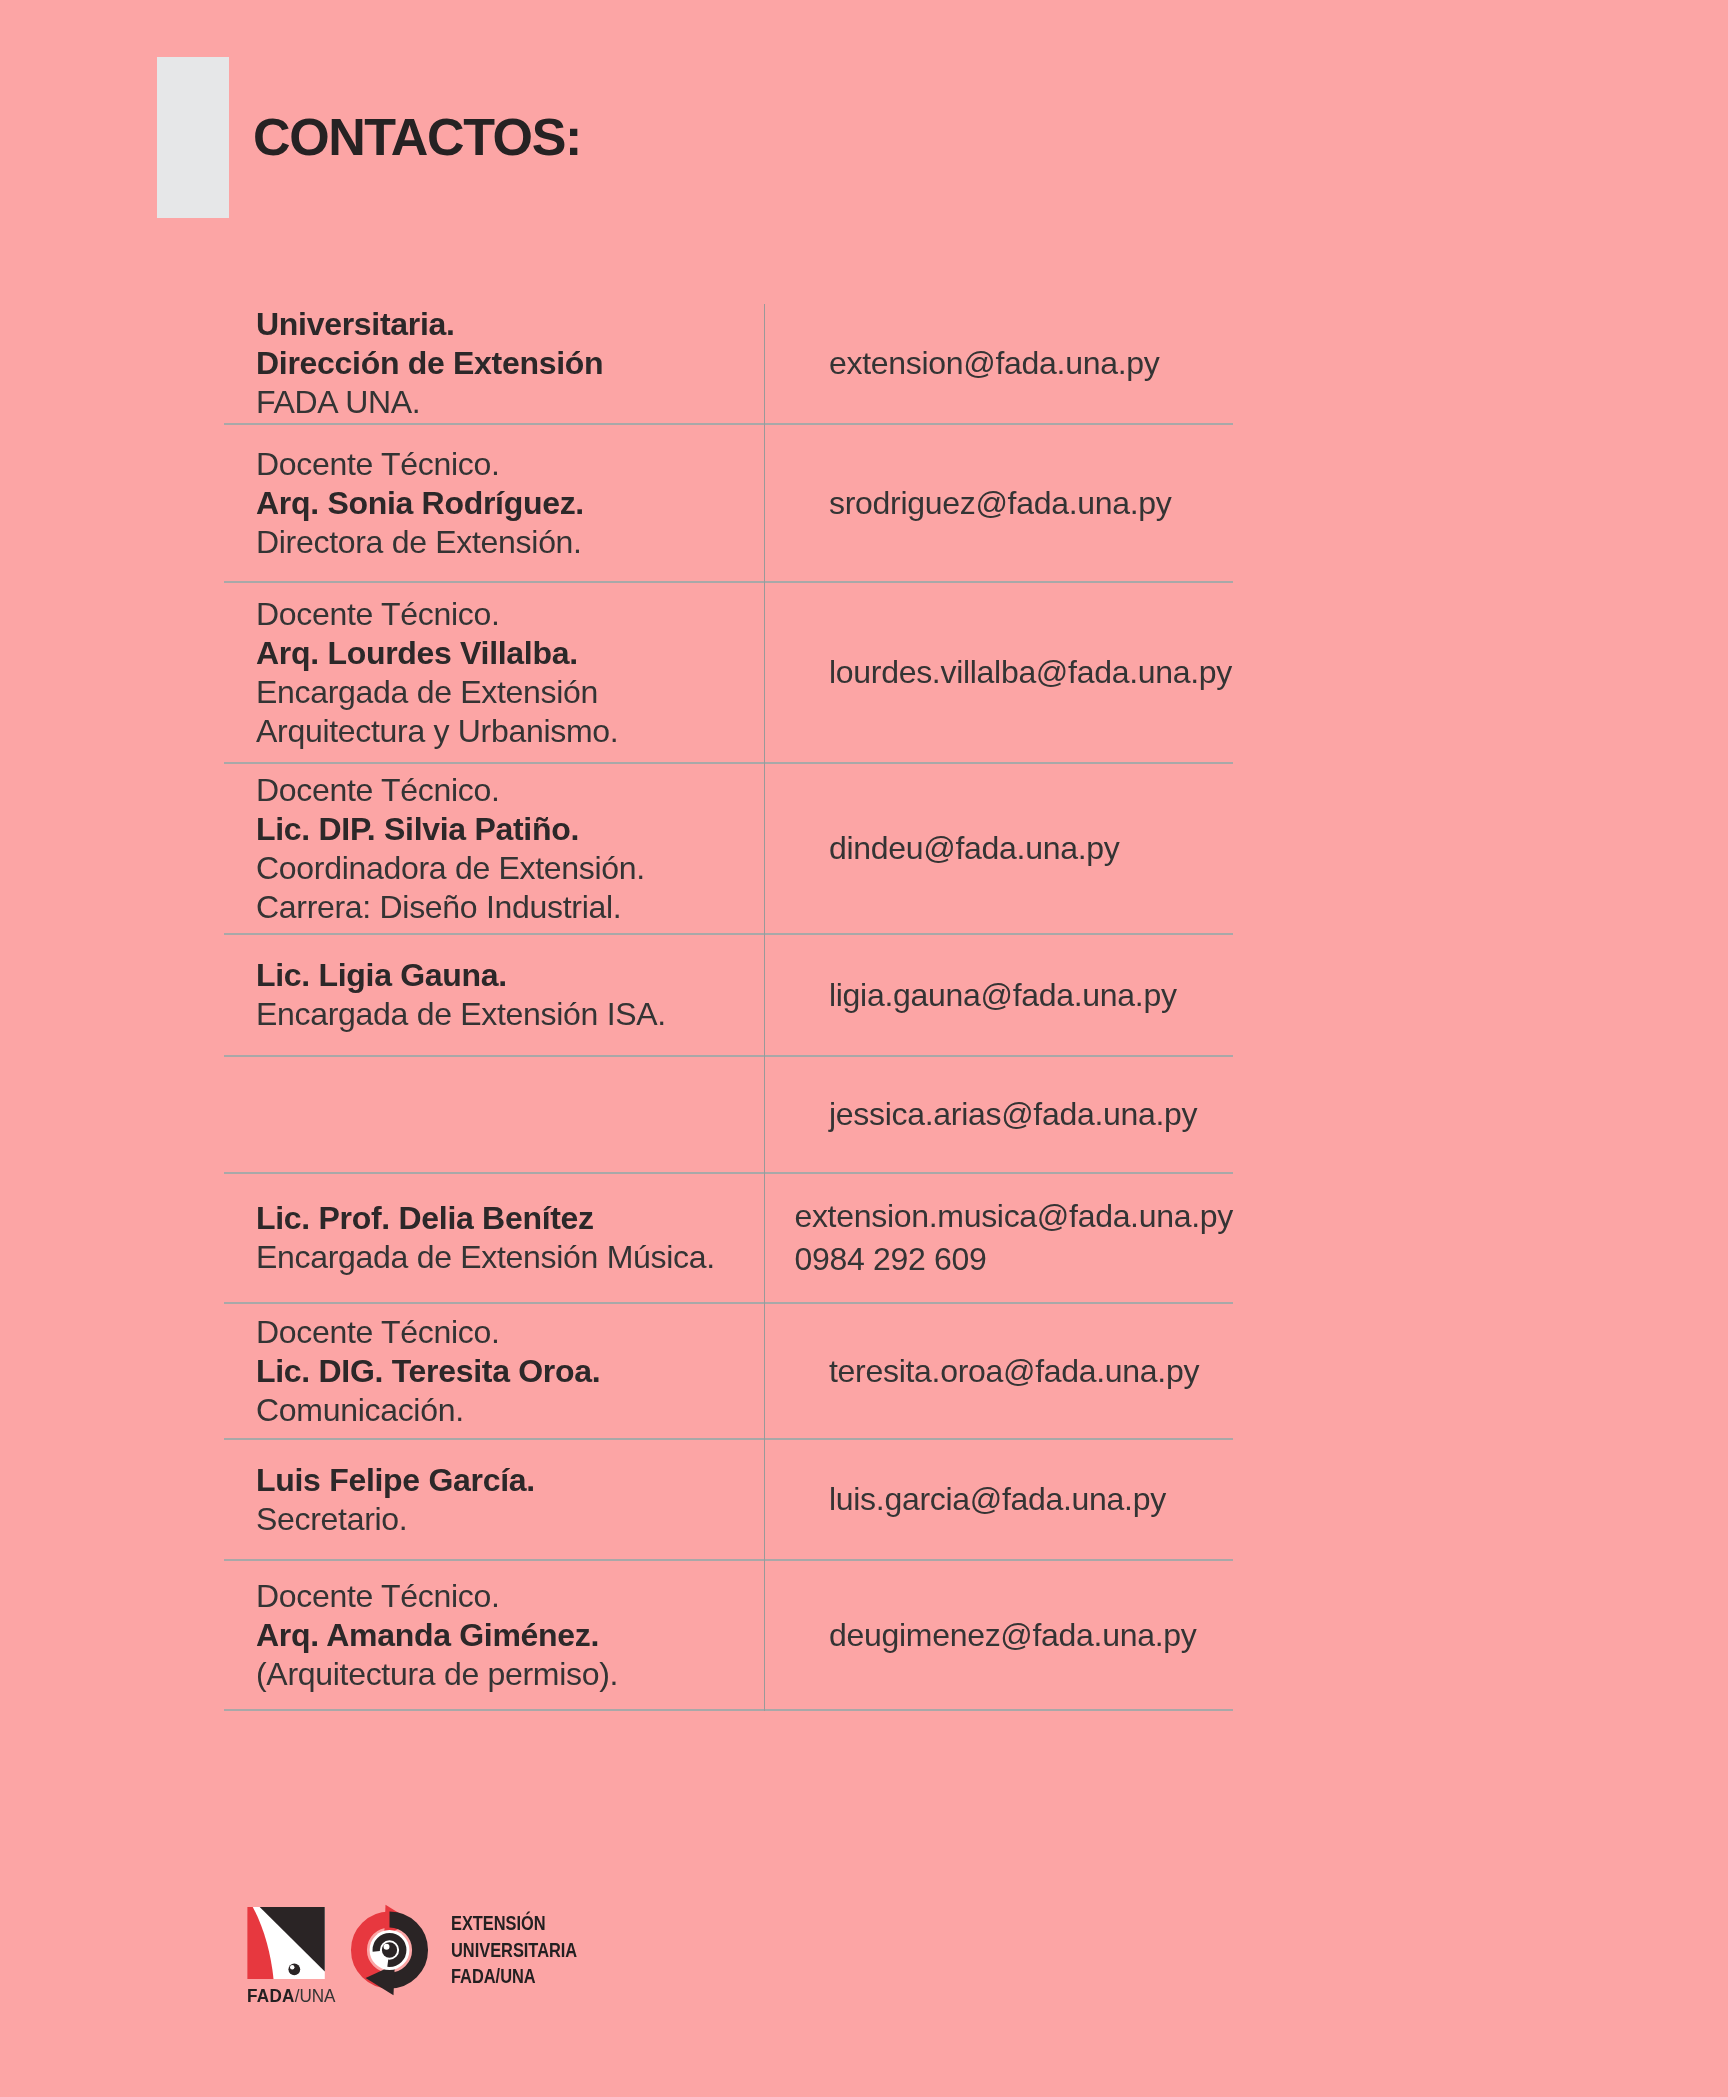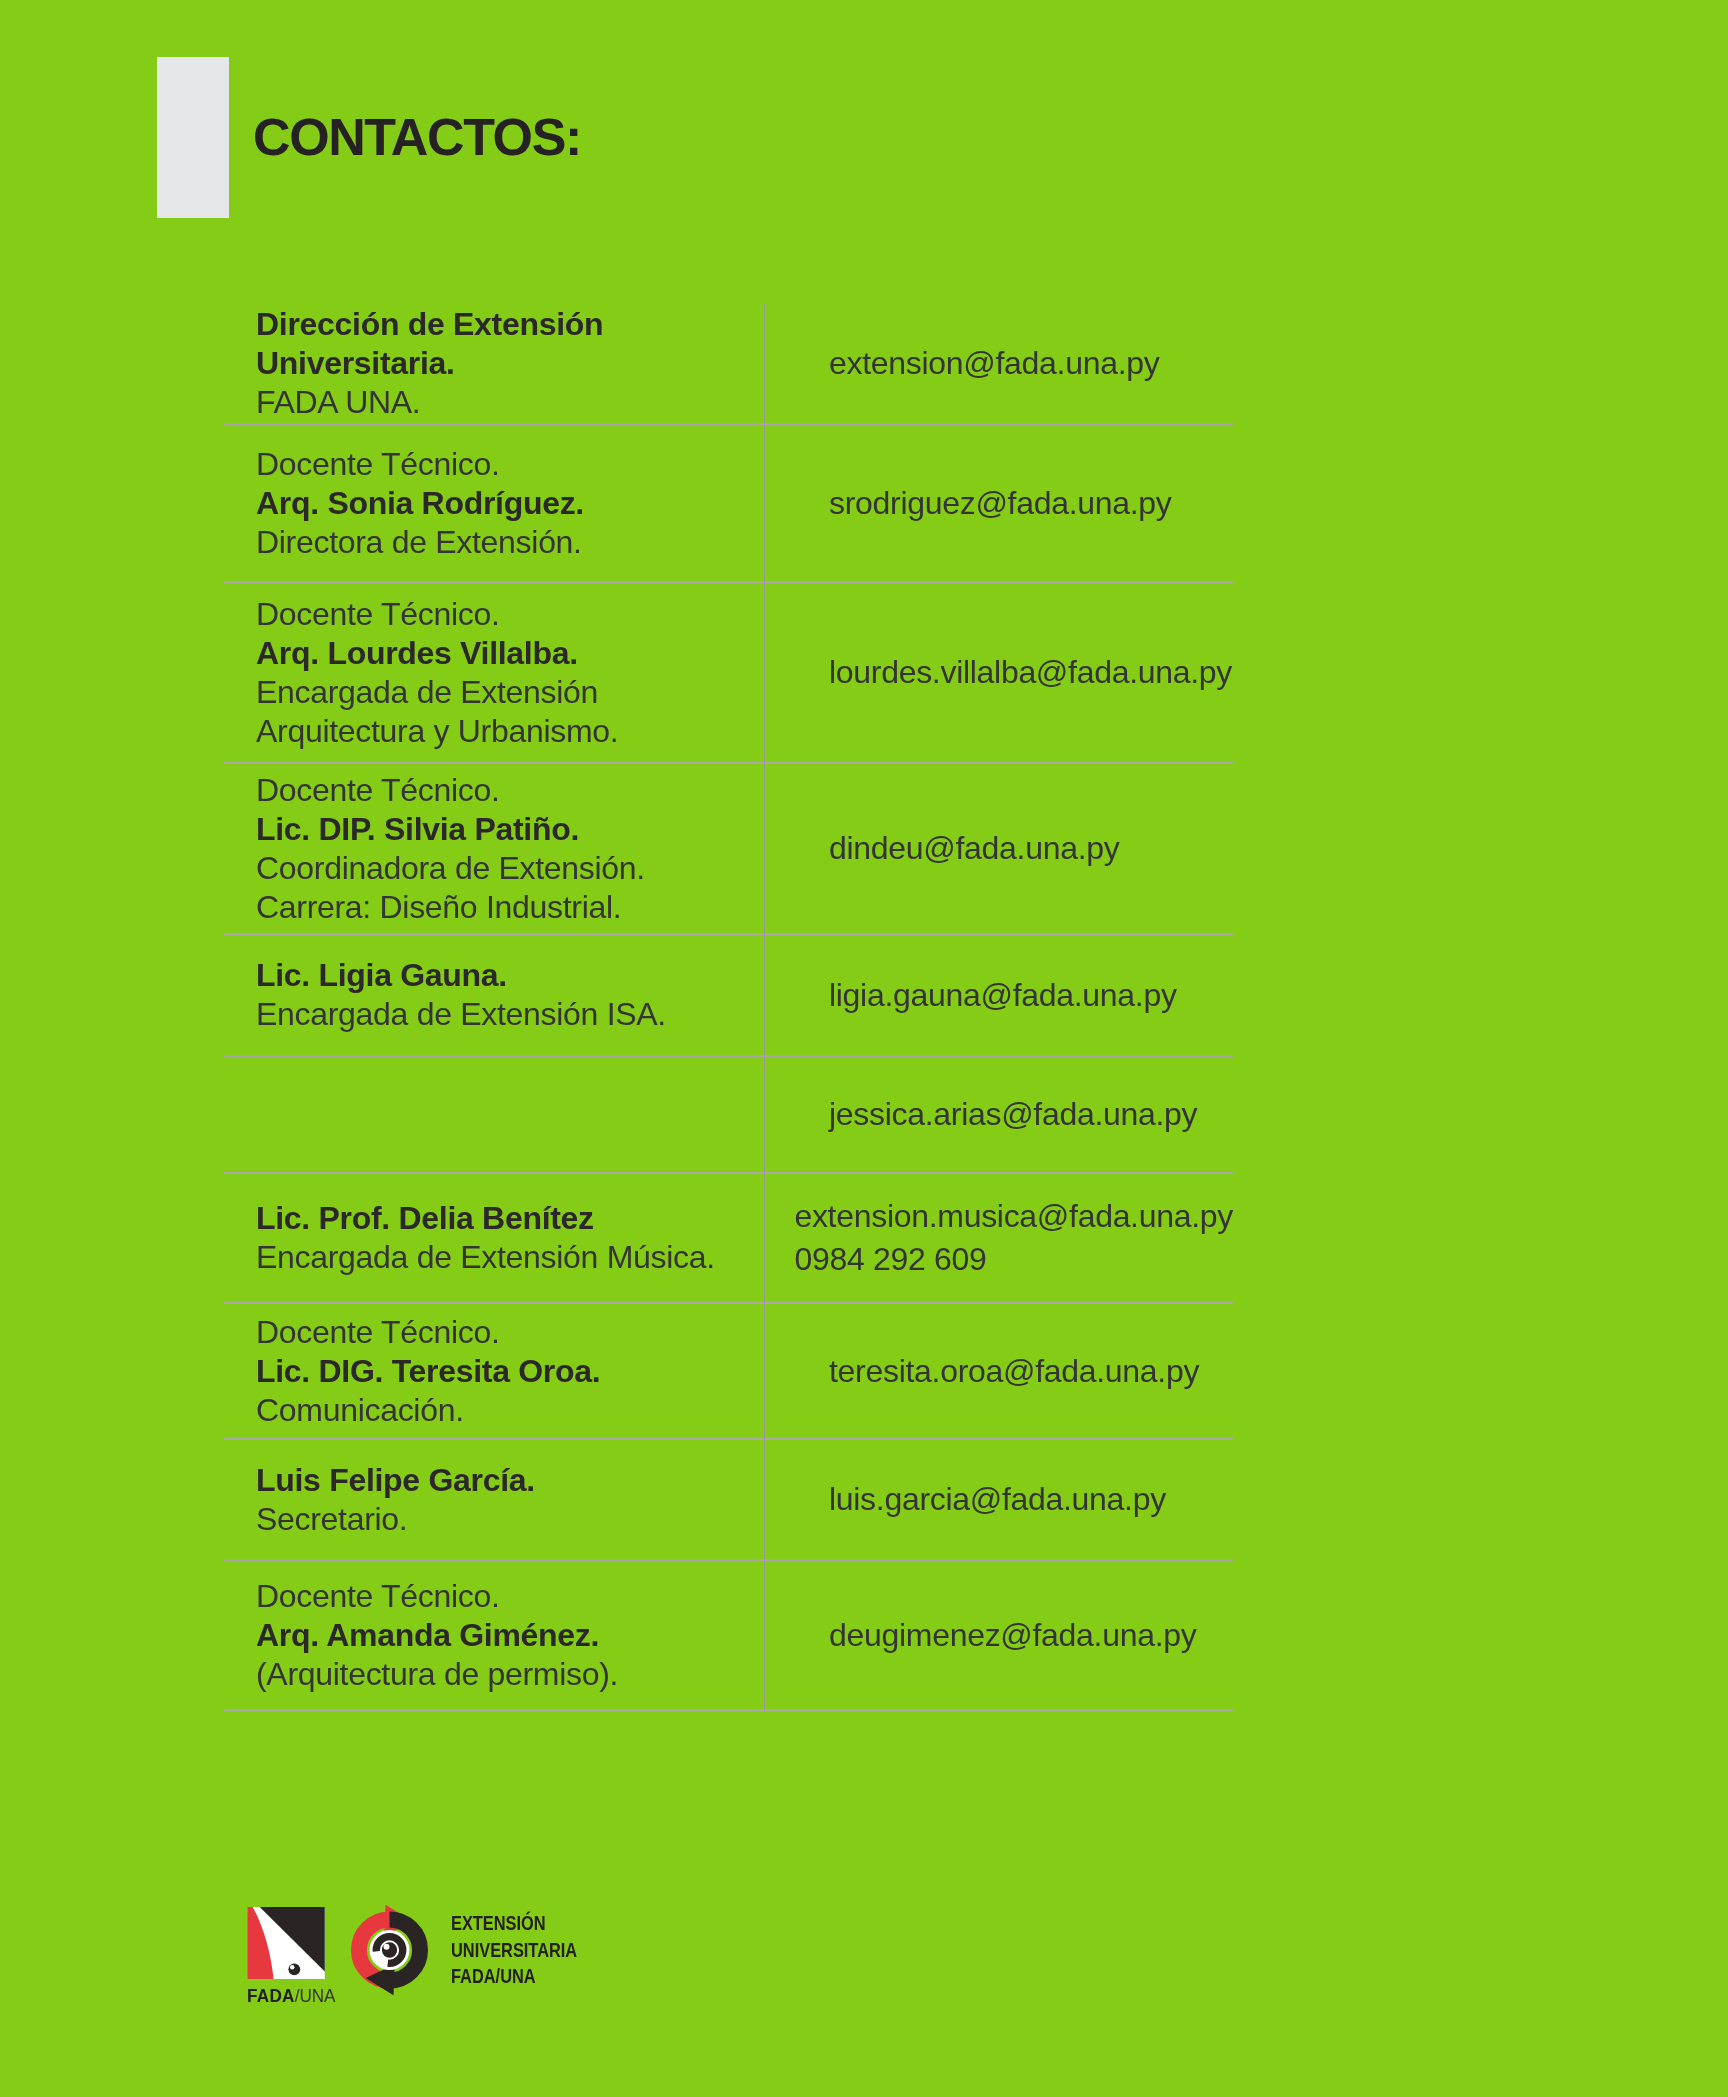--- a/index.html
+++ b/index.html
@@ -1,21 +1,21 @@
 <!DOCTYPE html>
 <html style="font-size:11px"><head>
 <meta charset="utf-8">
 <style>
   html, body { margin: 0; padding: 0; background: #ffffff; }
   body {
     width: 1729px; height: 2097px;
     font-family: "Liberation Sans", sans-serif;
     -webkit-font-smoothing: antialiased;
   }
-  .page { position: relative; width: 1729px; height: 2097px; background: #84cc16; overflow: hidden; }
+  .page { position: relative; width: 1729px; height: 2097px; background: #fca5a5; overflow: hidden; }
 
   .accent-bar {
     position: absolute; left: 157px; top: 57px;
     width: 72px; height: 161px; background: #e6e7e8;
   }
 
   .title {
     position: absolute; left: 253px; top: 111px; margin: 0;
     font-size: 52px; font-weight: bold; letter-spacing: -1.4px;
     color: #262223; line-height: 1;
@@ -85,22 +85,22 @@
 
   <div class="accent-bar"></div>
 
   <h1 class="title">CONTACTOS:</h1>
 
   <div class="contacts-table" id="contacts-table">
     <div class="vline"></div>
 
   <div class="row">
         <div class="cell-left">
+          <div class="line bold">Universitaria.</div>
           <div class="line bold">Dirección de Extensión</div>
-          <div class="line bold">Universitaria.</div>
           <div class="line">FADA UNA.</div>
         </div>
         <div class="cell-right">
           <div class="contact-line">extension@fada.una.py</div>
         </div>
       </div>
       <div class="row">
         <div class="cell-left">
           <div class="line">Docente Técnico.</div>
           <div class="line bold">Arq. Sonia Rodríguez.</div>

